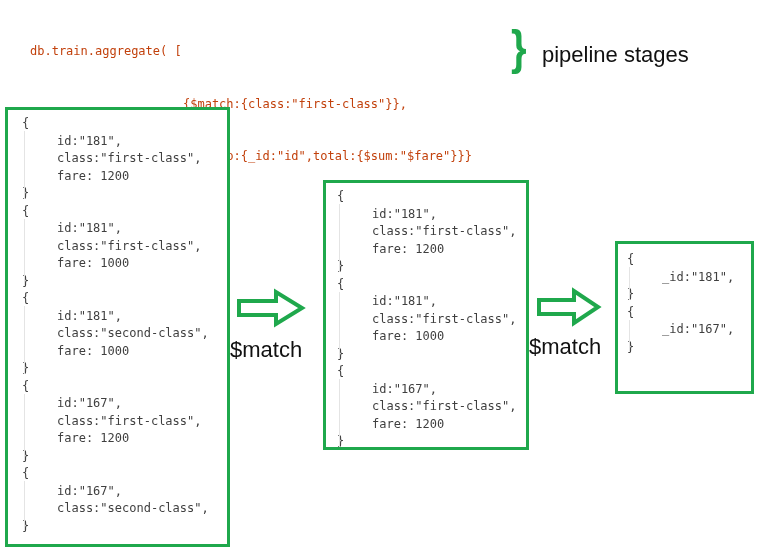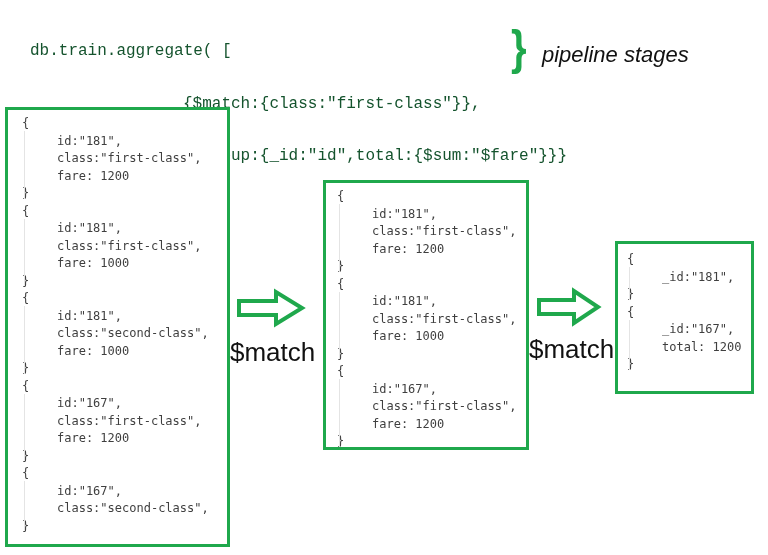--- a/index.html
+++ b/index.html
@@ -4,36 +4,36 @@
 <style>
   html,body { margin:0; padding:0; }
   body {
     width:768px; height:555px; background:#ffffff; position:relative;
     font-family:"DejaVu Sans Mono", monospace; overflow:hidden;
   }
 
   
   .code-block {
     position:absolute; left:30px; top:8px;
-    font-size:16px; line-height:17.5px; color:#14532d; white-space:pre;font-family:Liberation Mono, monospace;
+    font-size:12px; line-height:17.5px; color:#c2410c; white-space:pre;
   }
   .code-line { height:17.5px; }
   .code-line.indented { margin-left:153px; }
 
   
   .pl-brace {
     position:absolute; left:511px; top:22px;
     font-family:"Liberation Sans", sans-serif;
     font-size:40px; font-weight:700; color:#1fa84c;
     transform:scaleY(1.18); transform-origin:top left;
   }
   .pl-label {
     position:absolute; left:542px; top:42px;
     font-family:"Liberation Sans", sans-serif;
-    font-size:22px; color:#111111;font-style:italic;
+    font-size:22px; color:#111111;
   }
 
   
   .box {
     position:absolute; box-sizing:border-box;
     border:3px solid #1fa84c; background:#ffffff;
     font-size:12px; line-height:17.5px; color:#3f3f3f; overflow:hidden;
   }
   #box-input { left:5px;   top:107px; width:225px; height:440px; padding:5px 0 0 14px; }
   #box-match { left:323px; top:180px; width:206px; height:270px; padding:5px 0 0 11px; }
@@ -47,21 +47,21 @@
   .line { height:17.5px; white-space:pre; }
   .line.field { padding-left:35px; }
 
   
   .arrow { position:absolute; }
   #arrow-match { left:236px; top:288px; }
   #arrow-group { left:536px; top:287px; }
 
   .stage-label {
     position:absolute; font-family:"Liberation Sans", sans-serif;
-    font-size:26px; color:#111111;
+    font-size:22px; color:#111111;
   }
   #label-match { left:230px; top:337px; }
   #label-group { left:529px; top:334px; }
 </style>
 </head>
 <body>
 
 <div class="code-block">
   <div class="code-line">db.train.aggregate( [</div>
   <div class="code-line indented">{$match:{class:"first-class"}},</div>
@@ -135,21 +135,20 @@
 
 <div class="box" id="box-group">
     <div class="doc">
       <div class="line">{</div>
       <div class="line field">_id:"181",</div>
       <div class="line">}</div>
     </div>
     <div class="doc">
       <div class="line">{</div>
       <div class="line field">_id:"167",</div>
-      <div class="line field">total: 1200</div>
       <div class="line">}</div>
     </div>
   </div>
 
 <svg class="arrow" id="arrow-match" width="70" height="40" viewBox="0 0 70 40">
   <path d="M3 13 L40 13 L40 4 L66 20 L40 36 L40 27 L3 27 Z" fill="#ffffff" stroke="#1fa84c" stroke-width="4" stroke-linejoin="miter"></path>
 </svg>
 <div class="stage-label" id="label-match">$match</div>
 
 <svg class="arrow" id="arrow-group" width="66" height="40" viewBox="0 0 66 40">

